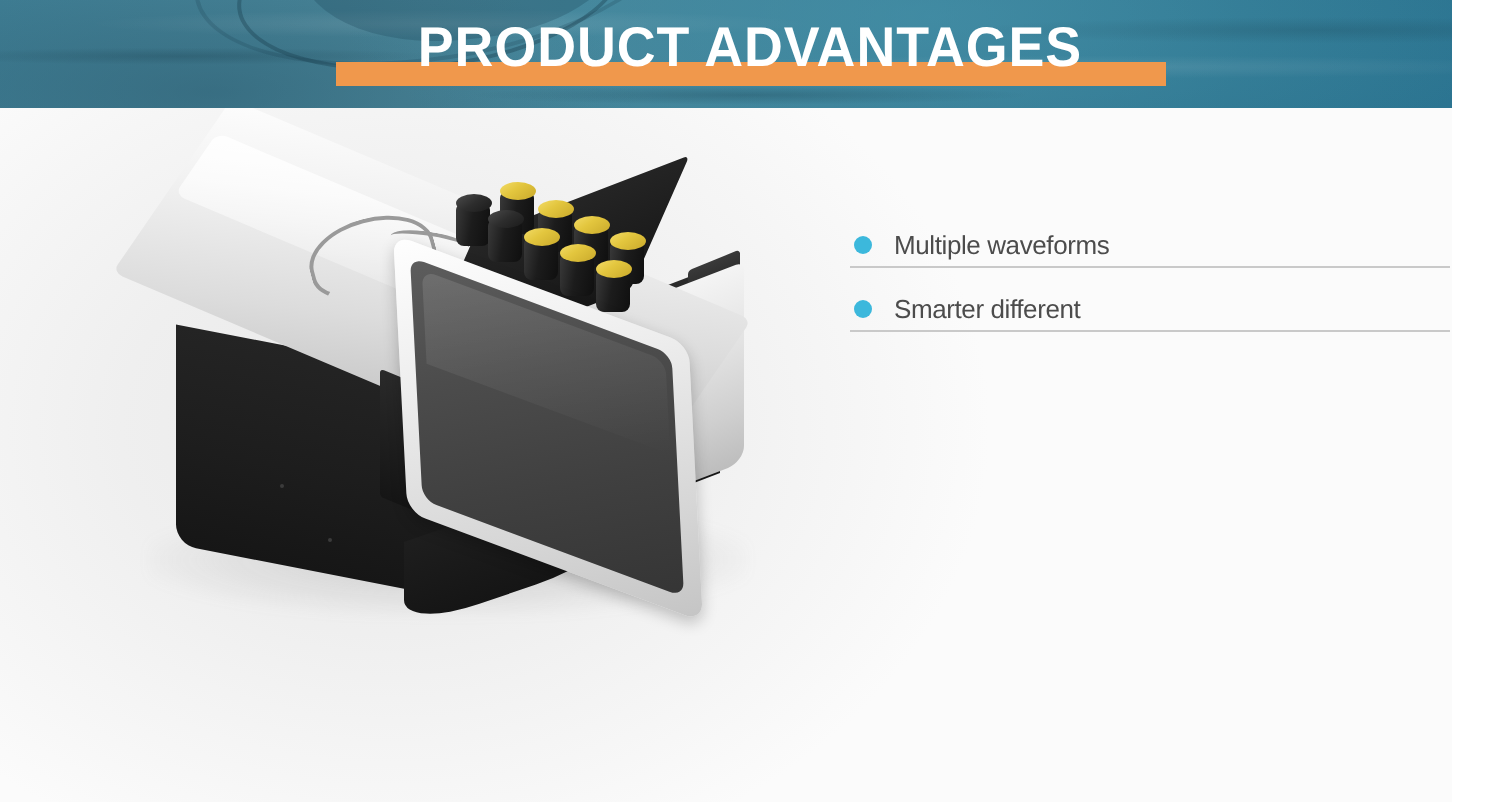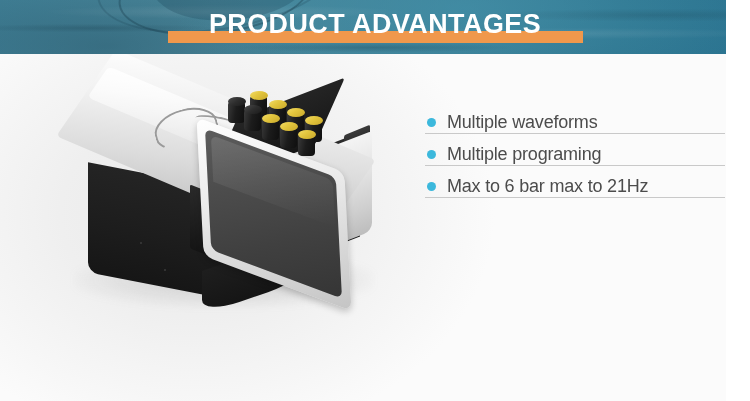--- a/index.html
+++ b/index.html
@@ -344,21 +344,21 @@
     top: 6px;
     width: 9px;
     height: 9px;
     border-radius: 50%;
     background: #3CB8DC;
   }
   .adv-line {
     position: relative;
     color: #4c4c4c;
     font-family: "Liberation Sans", sans-serif;
-    font-size: 18px;
+    font-size: 13px;
     line-height: 21px;
     padding-left: 22px;
     border-bottom: 1px solid #c9c9c9;
     white-space: nowrap;
     letter-spacing: -0.2px;
   }
   .adv-line.sub {
     padding-left: 18px;
   }
 </style>
@@ -440,25 +440,21 @@
     <div class="adv-list">
 
       <div class="adv-item">
         <span class="adv-bullet"></span>
         <div class="adv-line">Multiple waveforms</div>
       </div>
 
 
       <div class="adv-item">
         <span class="adv-bullet"></span>
-        <div class="adv-line">Multiple programing</div>
+        <div class="adv-line">Smarter different</div>
       </div>
 
 
-      <div class="adv-item">
-        <span class="adv-bullet"></span>
-        <div class="adv-line">Max to 6 bar max to 21Hz</div>
-      </div>
 
     </div>
 
   </div>
 </div>
 
 </body></html>

